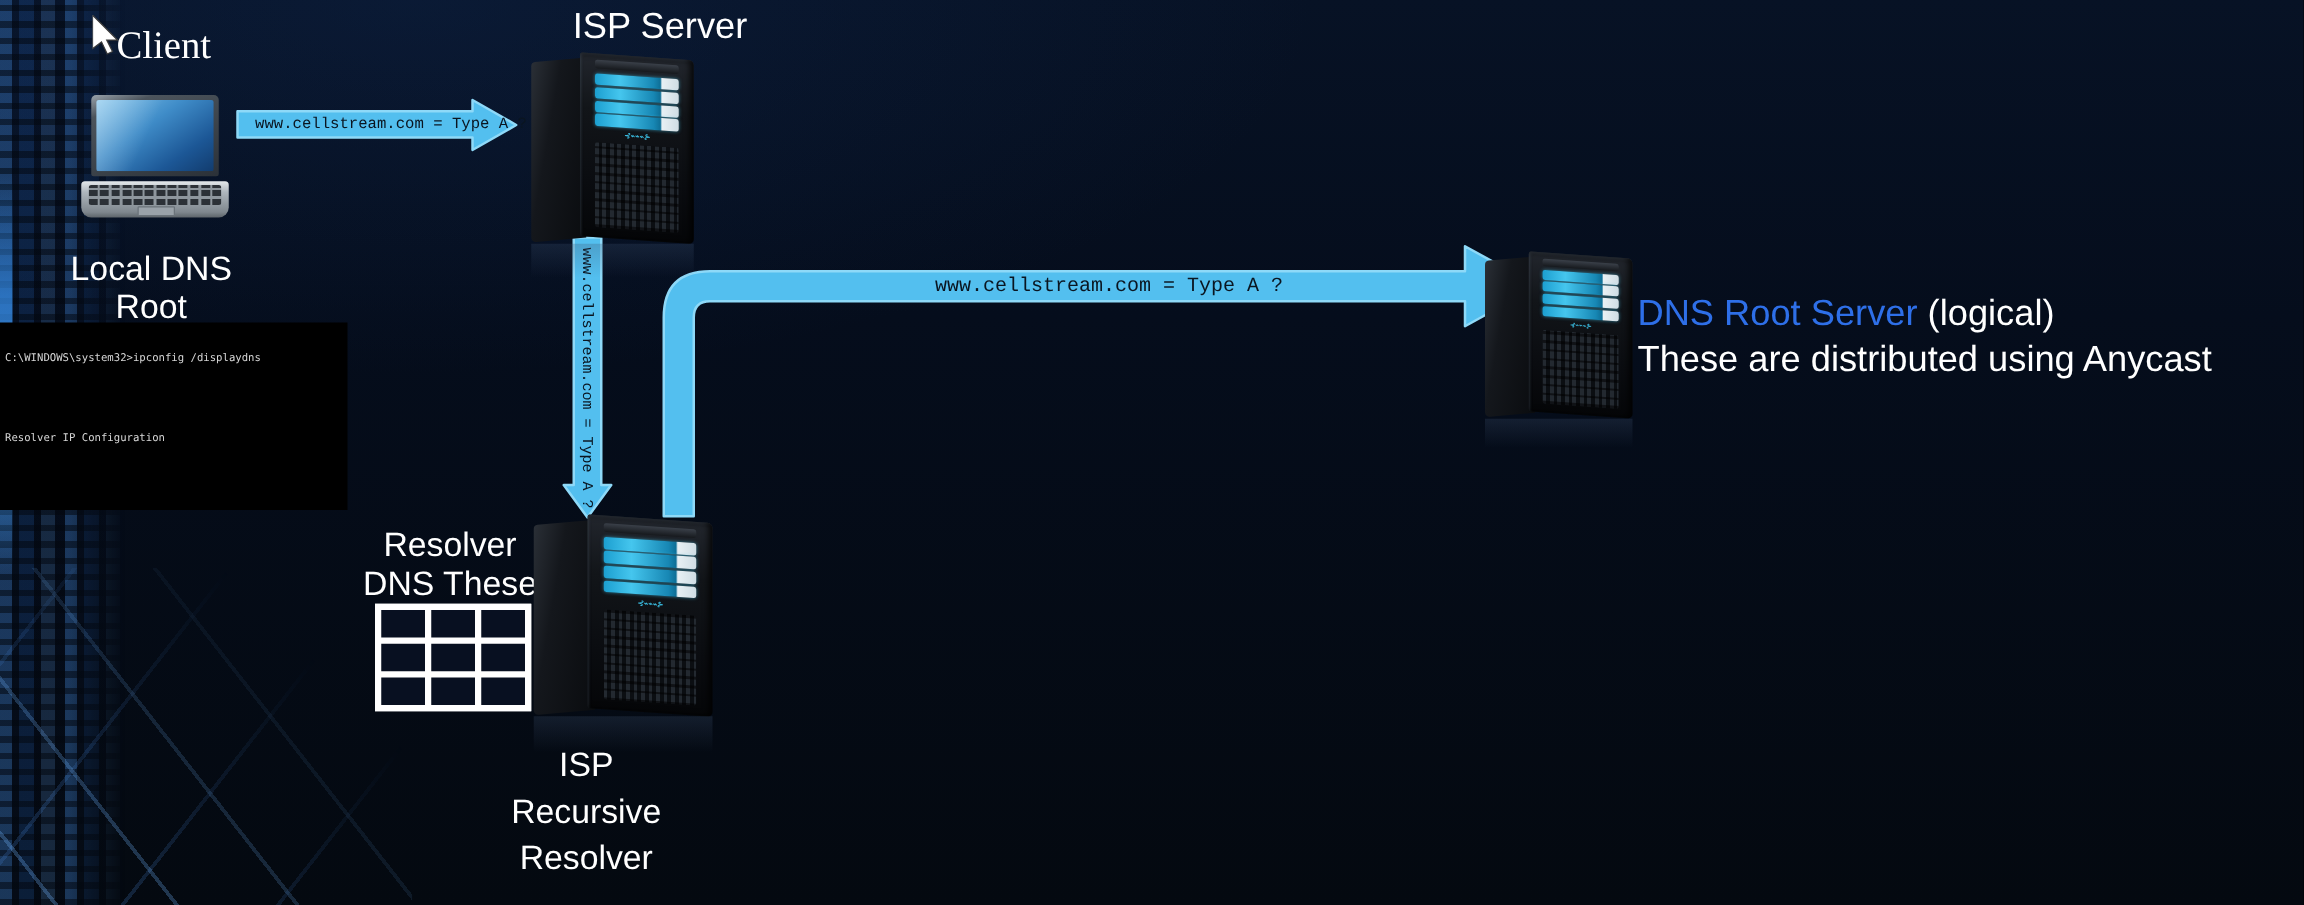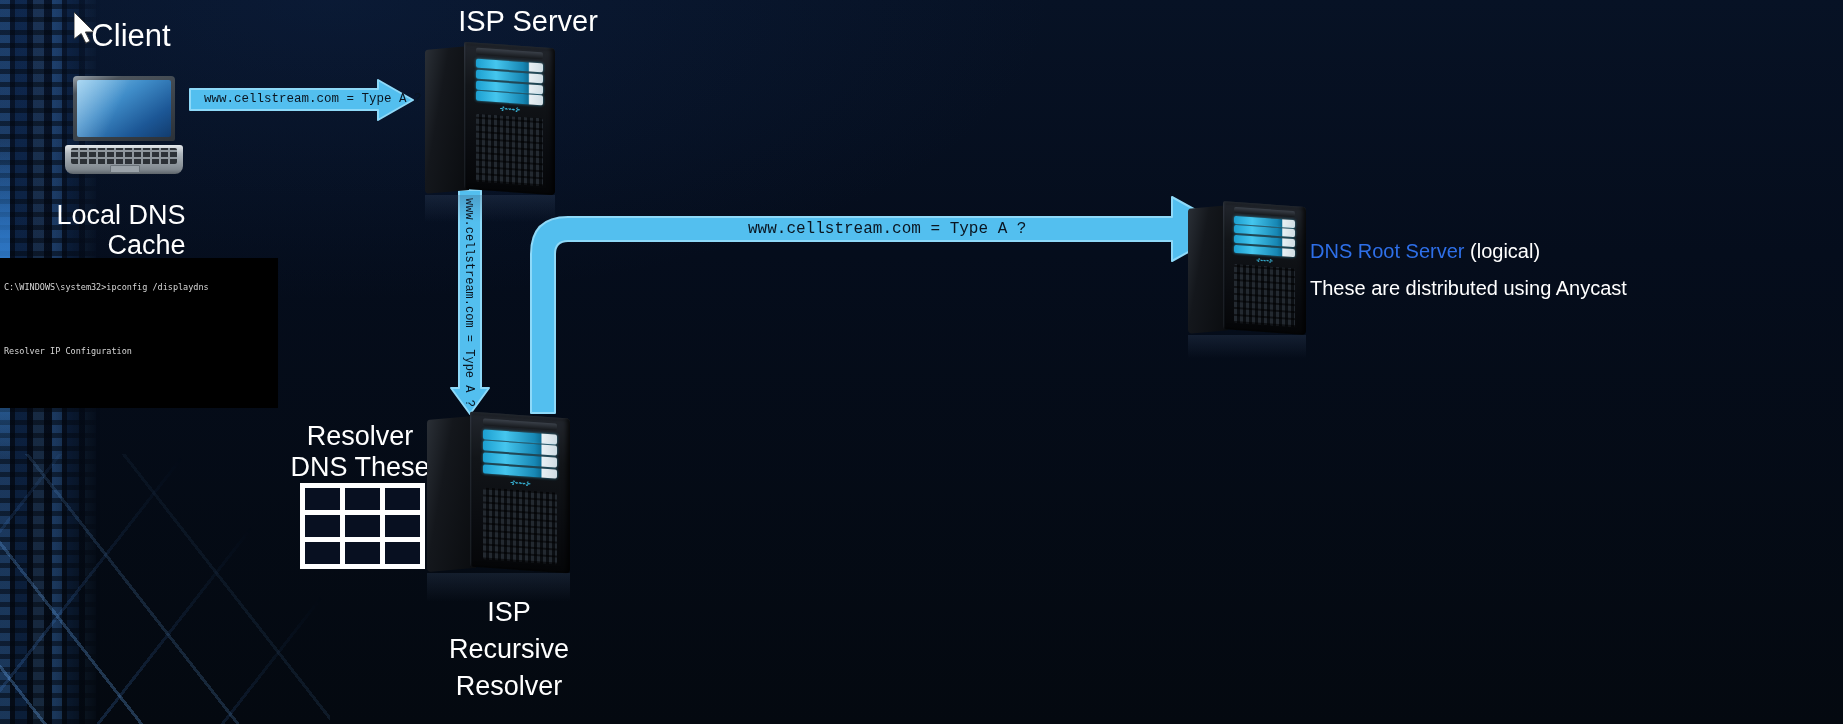--- a/index.html
+++ b/index.html
@@ -143,35 +143,35 @@
   </svg>
 
   <div class="arrow-text" style="left:204px;top:92px;font-size:12.5px;font-weight:normal;">www.cellstream.com = Type A ?</div>
   <div class="arrow-text vertical" style="left:462px;top:198px;font-size:12px;">www.cellstream.com = Type A ?</div>
   <div class="arrow-text" style="left:748px;top:220px;font-size:16px;font-weight:normal;">www.cellstream.com = Type A ?</div>
 
   <svg class="cursor" style="left:74px;top:12px;" width="26" height="32" viewBox="0 0 13 16">
     <polygon points="0,0 0,13.5 3.6,10.8 5.9,15.6 8,14.6 5.7,10 10,10" fill="#ffffff" stroke="#3a3a3a" stroke-width="0.5"></polygon>
   </svg>
 
-  <div class="slide-label" style="left:131px;top:18px;font-size:31px;">Client</div>
+  <div class="slide-label" style="left:131px;top:18px;font-size:31px;font-family:Liberation Serif, serif;">Client</div>
 
   <div class="laptop" style="left:65px;top:76px;width:118px;height:98px;">
     <div class="screen">
         <div class="display"></div>
       </div>
     <div class="base">
       <div class="keys"></div>
         <div class="pad"></div>
     </div>
   </div>
 
-  <div class="slide-label" style="left:121px;top:200px;font-size:27px;line-height:30px;text-align:right;">
+  <div class="slide-label" style="left:121px;top:200px;font-size:27px;line-height:30px;">
     <div>Local DNS</div>
-    <div>Cache</div>
+    <div>Root</div>
   </div>
 
   <div class="terminal" style="left:0;top:258px;width:278px;height:150px;font-size:8.5px;padding:4px 0 0 4px;">
     <div>C:\WINDOWS\system32&gt;ipconfig /displaydns</div>
     <div></div>
     <div>Resolver IP Configuration</div>
     <div></div>
     
     
     
@@ -222,40 +222,40 @@
       <div class="bay"></div>
         <div class="bay"></div>
         <div class="bay"></div>
         <div class="bay"></div>
       <div class="logo" style="font-size:6px;">⊰⌁⌁⌁⊱</div>
       <div class="grille"></div>
     </div>
     <div class="reflect"></div>
   </div>
 
-  <div class="slide-label" style="left:509px;top:594px;font-size:27px;line-height:37px;">
+  <div class="slide-label" style="left:469px;top:594px;font-size:27px;line-height:37px;">
     <div>ISP</div>
     <div>Recursive</div>
     <div>Resolver</div>
   </div>
 
   <div class="tower" style="left:1188px;top:204px;width:118px;height:132px;">
     <div class="side"></div>
     <div class="front">
       <div class="slot"></div>
       <div class="bay"></div>
         <div class="bay"></div>
         <div class="bay"></div>
         <div class="bay"></div>
       <div class="logo" style="font-size:5px;">⊰⌁⌁⌁⊱</div>
       <div class="grille"></div>
     </div>
     <div class="reflect"></div>
   </div>
 
-  <div style="position:absolute;left:1310px;top:233px;font-size:20px;line-height:37px;white-space:nowrap;">
+  <div style="position:absolute;left:1310px;top:233px;font-size:29px;line-height:37px;white-space:nowrap;">
     <div>
       <span style="color:#2e6fe8;">DNS Root Server</span><span style="color:#ffffff;"> (logical)</span>
     </div>
     <div style="color:#ffffff;text-align:center;">These are distributed using Anycast</div>
   </div>
 
 </div>
 
 </body></html>

